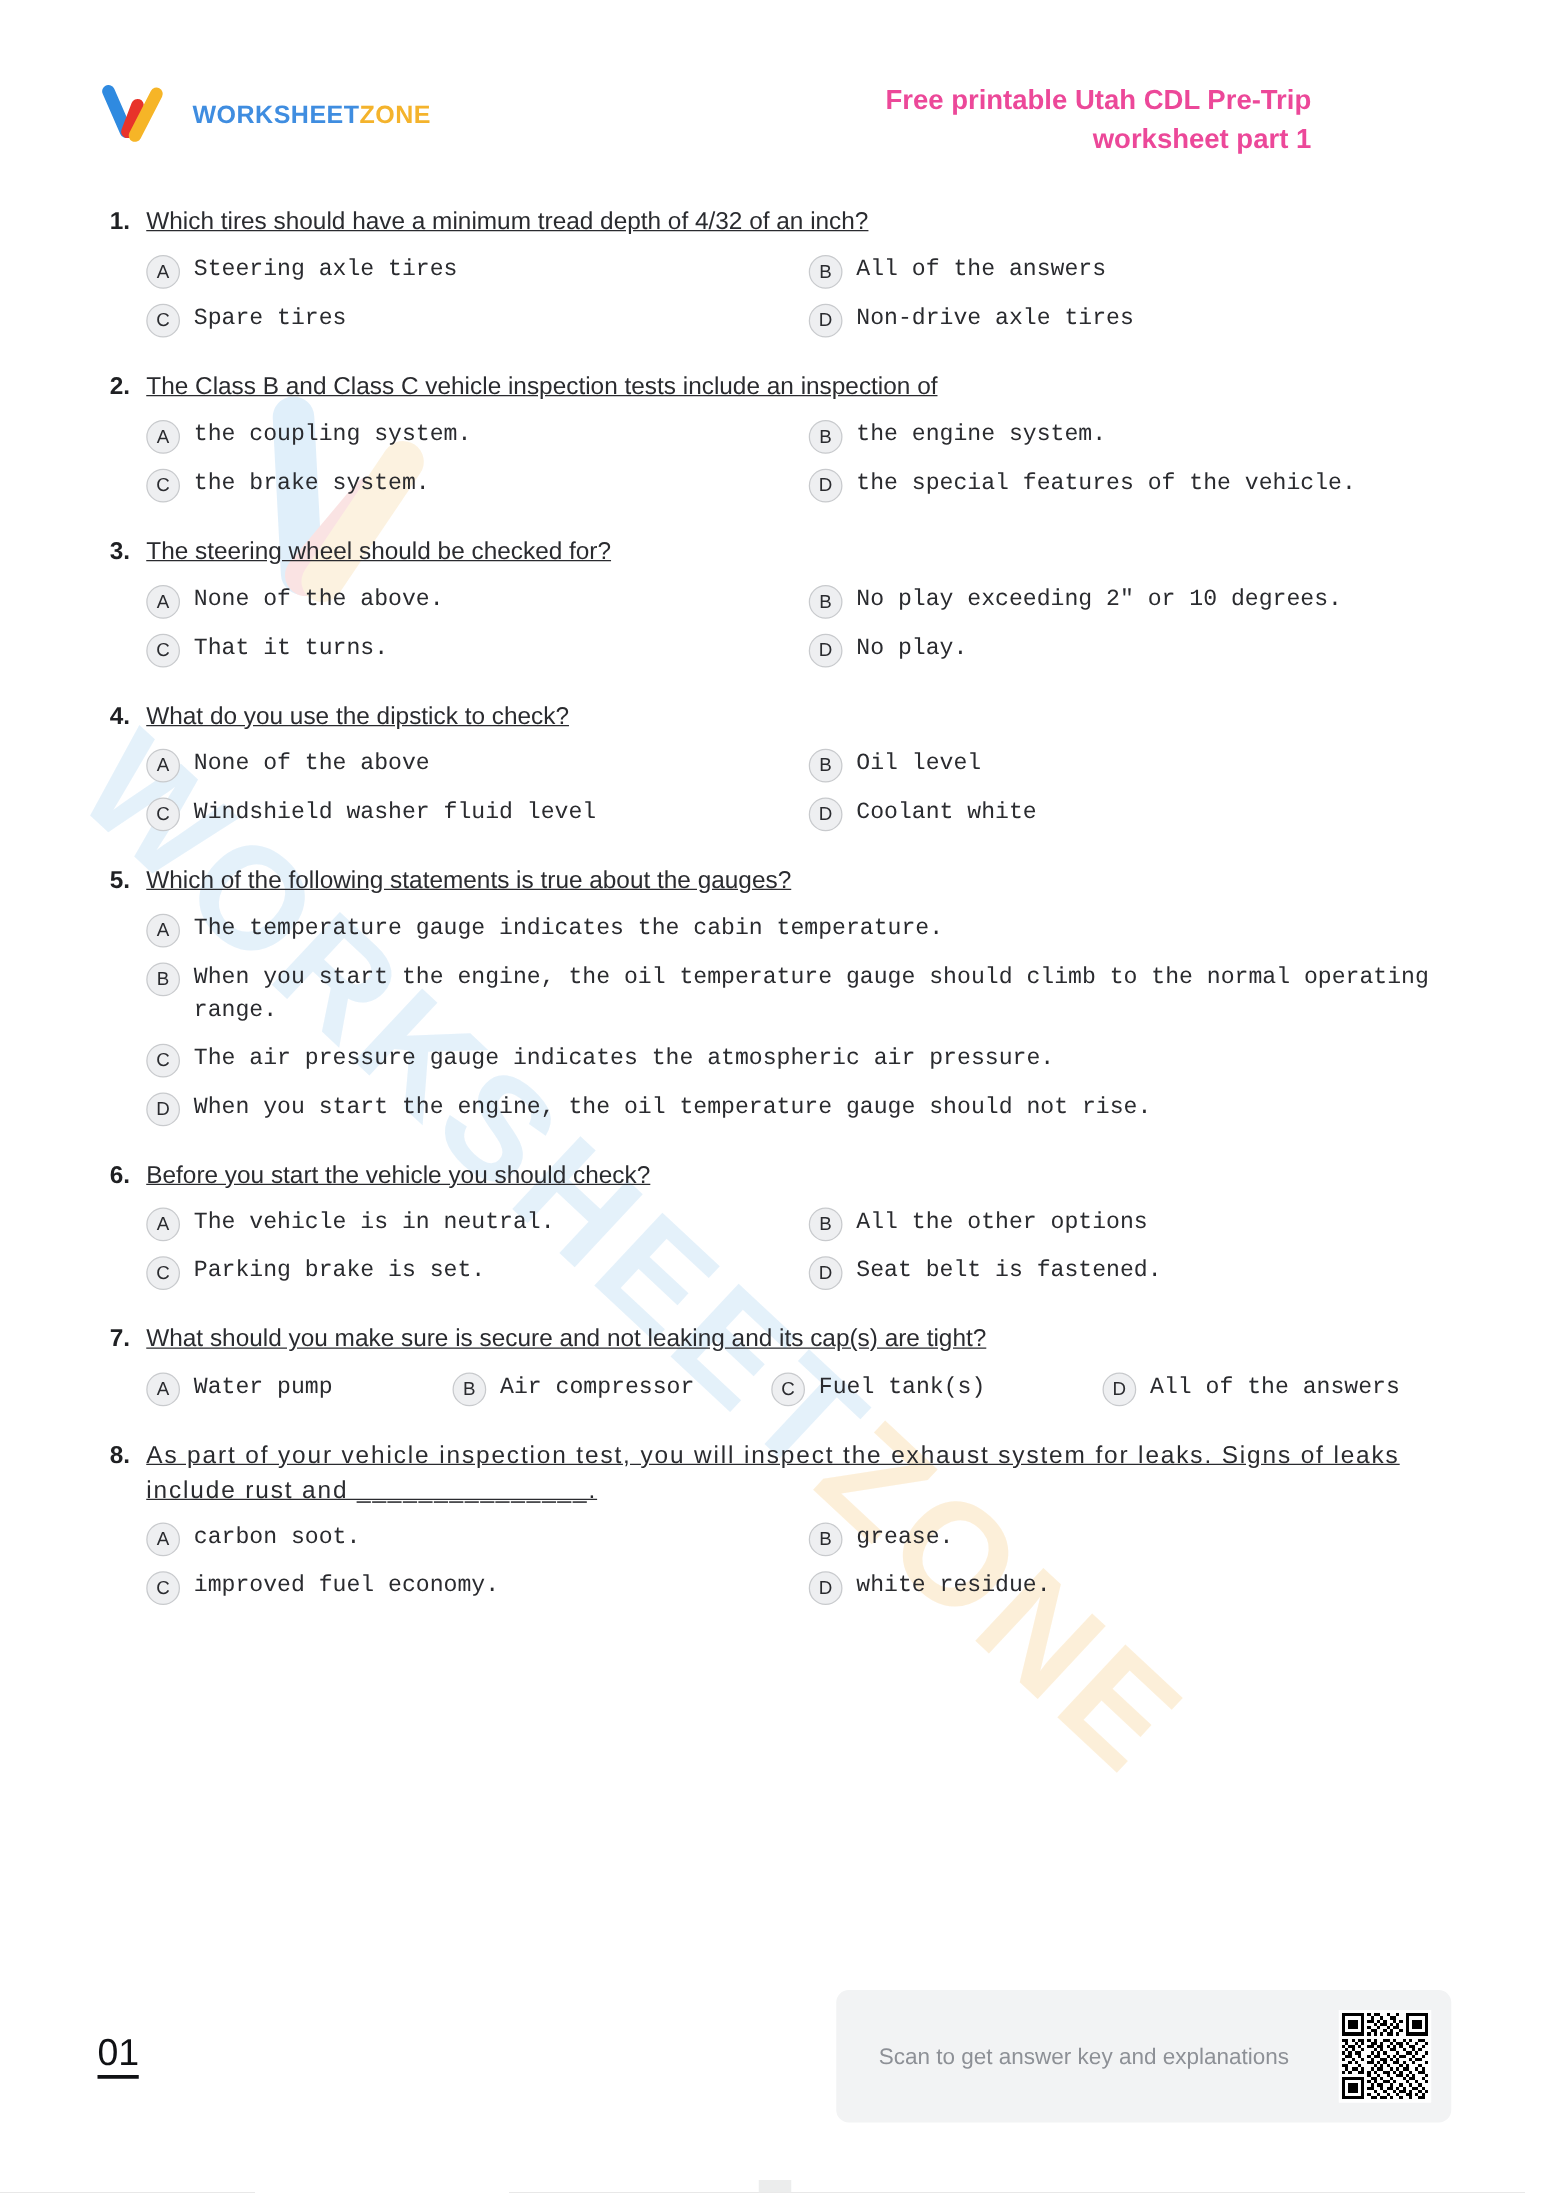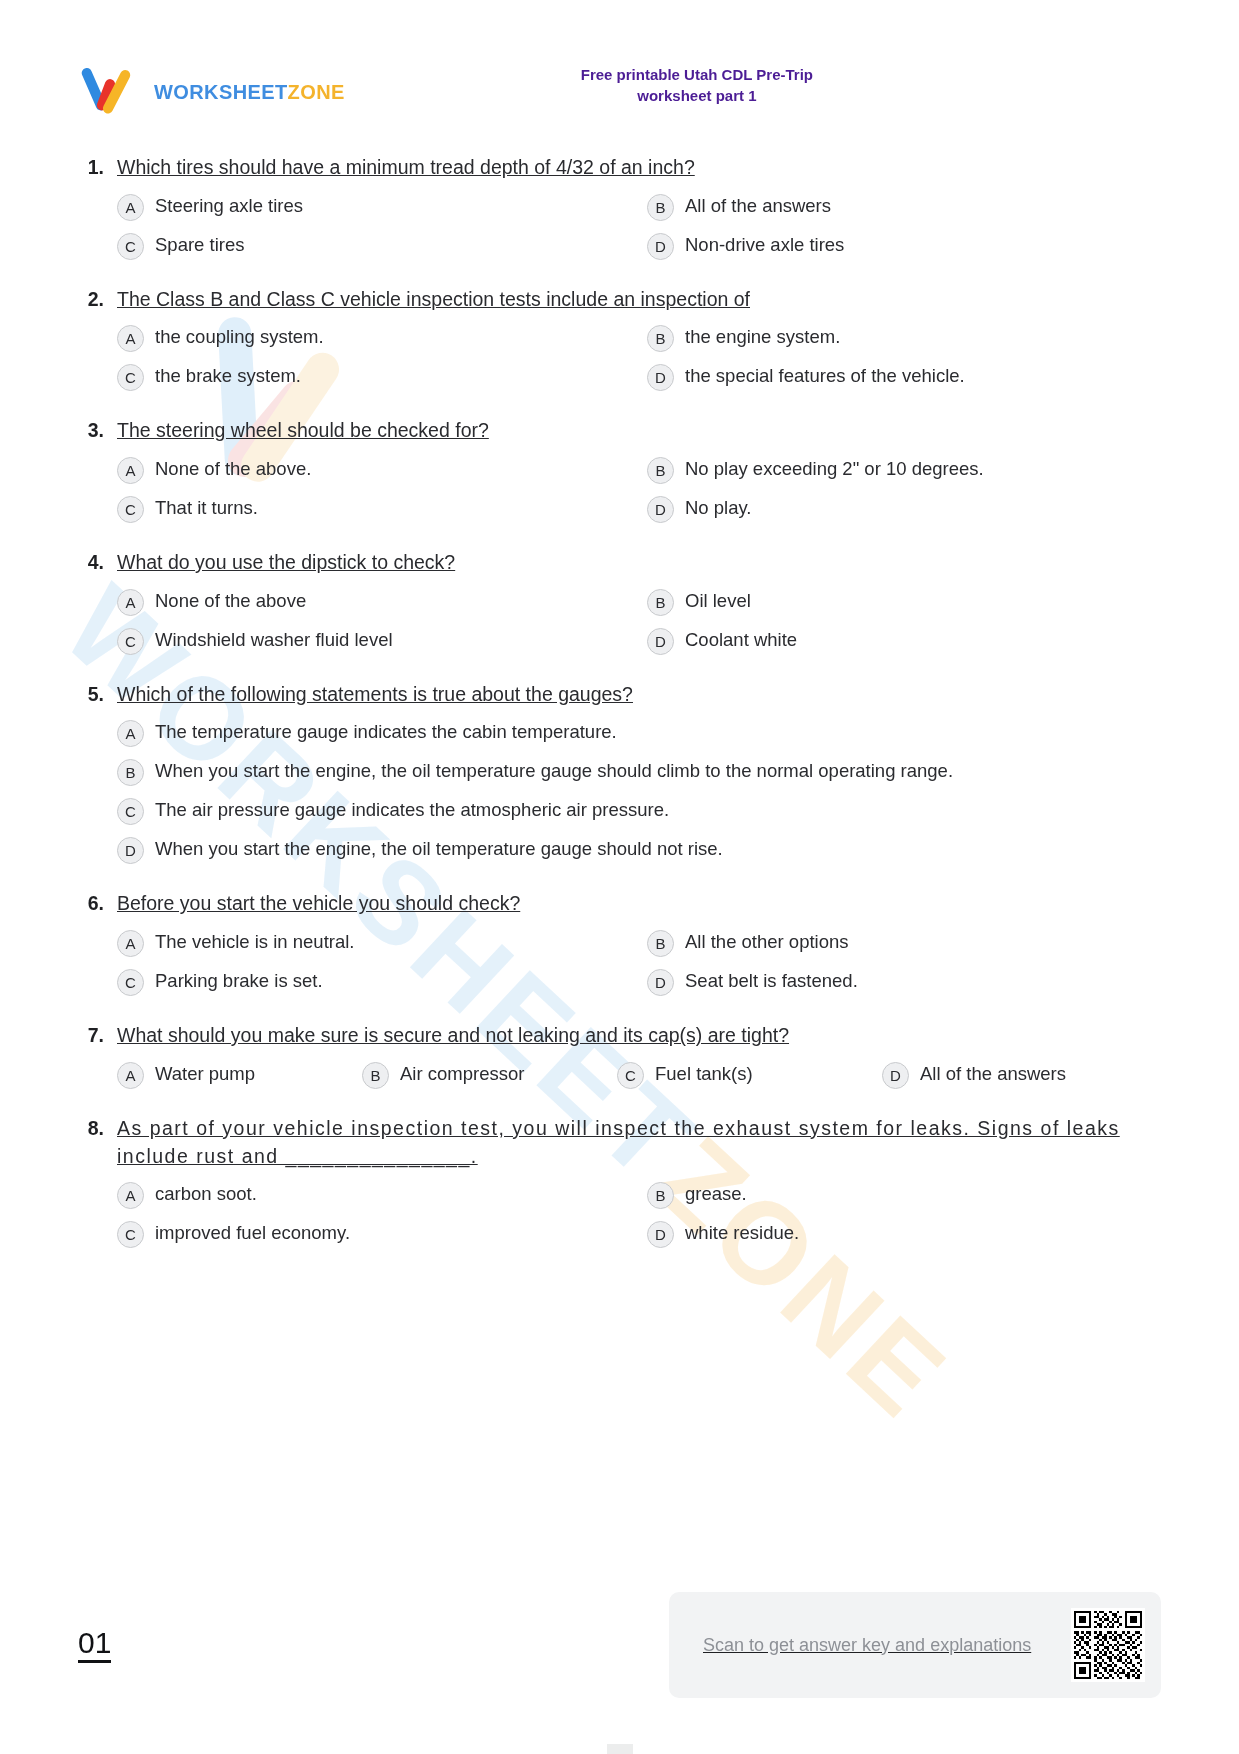--- a/index.html
+++ b/index.html
@@ -74,24 +74,25 @@
   }
   .brand-name .b1 { color: #3f8de0; }
   .brand-name .b2 { color: #f4b32c; }
   .title-wrap {
     flex: 1 1 auto;
     text-align: center;
     padding-right: 120px;
     margin-top: 2px;
   }
   .title-line {
-    font-size: 15px;
+    font-size: 22px;
     font-weight: 700;
     line-height: 1.42;
-    color: #4c1d95;
+    color: #ec4899;
+    text-align: right;
   }
 
   
   .sheet {
     position: relative;
     z-index: 2;
     padding: 38px 78px 0 78px;
   }
   .q-block { margin-bottom: 26px; }
   .q-row {
@@ -152,20 +153,21 @@
     font-size: 15px;
     line-height: 25px;
     text-align: center;
     margin-top: 1px;
     box-sizing: border-box;
   }
   .opt-label {
     font-size: 18.5px;
     line-height: 1.45;
     color: #2a2b2f;
+    font-family: Liberation Mono, monospace;
   }
 
   
   .footer {
     position: absolute;
     left: 0;
     right: 0;
     bottom: 56px;
     z-index: 2;
     display: flex;
@@ -184,21 +186,20 @@
   .scan-box {
     margin-left: auto;
     display: flex;
     align-items: center;
     gap: 16px;
     background: #f2f3f4;
     border-radius: 10px;
     padding: 16px 16px 16px 34px;
     min-width: 492px;
     box-sizing: border-box;
-    text-decoration: underline;
   }
   .scan-text {
     flex: 1 1 auto;
     font-size: 18px;
     color: #8d9096;
     white-space: nowrap;
   }
   .qr { width: 74px; height: 74px; display: block; background: #fff; }
   .tick {
     position: absolute;

